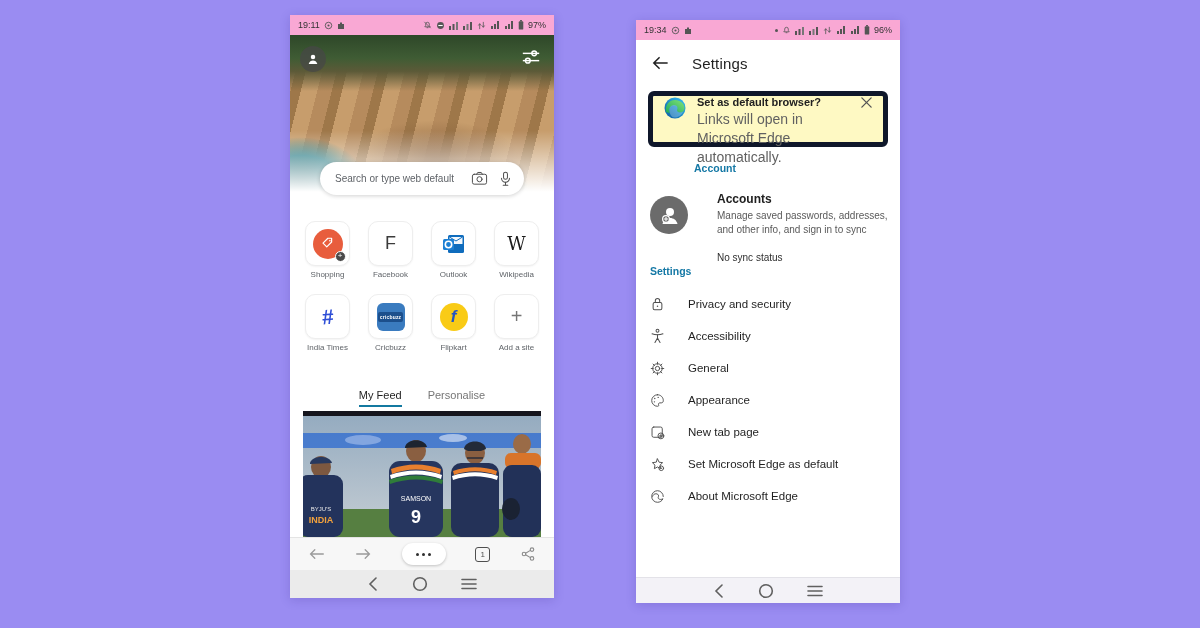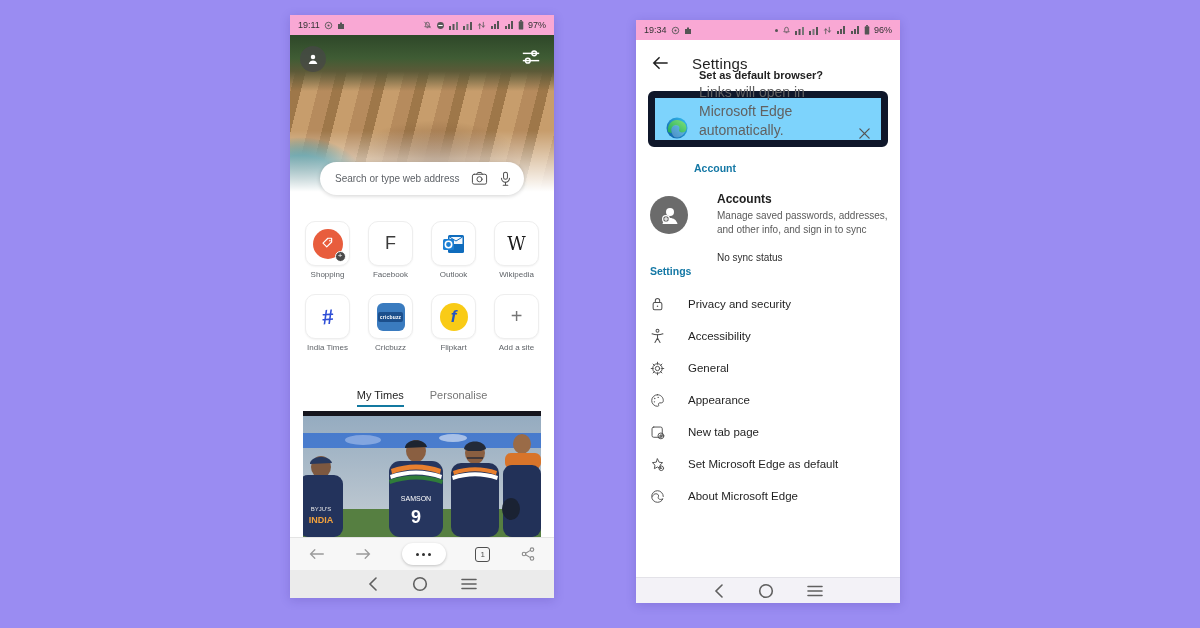--- a/index.html
+++ b/index.html
@@ -82,22 +82,22 @@
     display:flex; align-items:center; justify-content:space-around; padding:0 60px; }
   #phone-left  .android-nav { background:#ebebeb; }
   #phone-right .android-nav { background:#f3f2f7; border-top:1px solid #e3e2e8; height:26px; }
 
   
   .settings-header { position:absolute; top:26px; left:0; right:0; height:34px;
     display:flex; align-items:center; padding-left:15px; gap:23px; }
   .settings-title { font-size:15px; color:#1f1f1f; letter-spacing:.2px; }
 
   .default-banner { position:absolute; top:71px; left:12px; right:12px; height:56px;
-    border:7px solid #0f172a; border-radius:6px; background:#7dd3fc;
-    display:flex; align-items:flex-end; padding:0 10px; gap:10px; }
+    border:5px solid #0f172a; border-radius:6px; background:#fef9c3;
+    display:flex; align-items:flex-start; padding:0 10px; gap:10px; }
   .banner-text { flex:1; }
   .banner-title { font-size:11px; font-weight:bold; color:#212121; margin-bottom:2px; }
   .banner-body { font-size:14px; color:#616161; line-height:1.35; max-width:164px; }
 
   .section-label { position:absolute; left:14px; font-size:10.5px; font-weight:bold; color:#1478a5; }
   #account-label { top:142px;margin-left:44px; } #settings-label { top:245px; }
 
   .account-item { position:absolute; top:172px; left:14px; right:12px; display:flex; gap:29px; }
   .account-avatar { width:38px; height:38px; border-radius:50%; background:#6b6b6b; flex:0 0 auto;
     display:flex; align-items:center; justify-content:center; margin-top:4px; }
@@ -196,21 +196,21 @@
       <svg width="22" height="20" viewBox="0 0 24 22">
         <line x1="3" y1="7" x2="21" y2="7" stroke="#fff" stroke-width="1.6"></line>
           <circle cx="15.5" cy="7" r="2.6" fill="none" stroke="#fff" stroke-width="1.6"></circle>
         <line x1="3" y1="15" x2="21" y2="15" stroke="#fff" stroke-width="1.6"></line>
           <circle cx="8.5" cy="15" r="2.6" fill="none" stroke="#fff" stroke-width="1.6"></circle>
       </svg>
     </div>
   </div>
 
   <div class="search-pill">
-    <span class="search-text">Search or type web address</span>
+    <span class="search-text">Search or type web default</span>
     <span class="search-icons">
       <svg width="17" height="15" viewBox="0 0 24 20">
           <rect x="2" y="4" width="20" height="14" rx="2.5" class="gray-stroke"></rect>
           <path d="M8 4l1.5-2.5h5L16 4" class="gray-stroke"></path>
           <circle cx="12" cy="11" r="3.6" class="gray-stroke"></circle>
         </svg>
       <svg width="13" height="16" viewBox="0 0 18 22">
           <rect x="6.3" y="1.5" width="5.4" height="10" rx="2.7" class="gray-stroke"></rect>
           <path d="M3.5 10a5.5 5.5 0 0 0 11 0" class="gray-stroke"></path>
           <line x1="9" y1="15.6" x2="9" y2="19" class="gray-stroke"></line>
@@ -283,21 +283,21 @@
     </div>
     <div class="tile-block">
       <div class="tile">
           <span class="logo-plus">+</span>
         </div>
       <div class="tile-label">Add a site</div>
     </div>
   </div>
 
   <div class="feed-tabs">
-    <span class="tab active">My Times</span>
+    <span class="tab active">My Feed</span>
     <span class="tab inactive">Personalise</span>
   </div>
 
   <div class="feed-image">
     <svg width="238" height="126" viewBox="0 0 238 126">
       <defs>
         <linearGradient id="sky" x1="0" y1="0" x2="0" y2="1">
           <stop offset="0" stop-color="#93aabf"></stop>
             <stop offset="1" stop-color="#c6ced4"></stop>
         </linearGradient>

